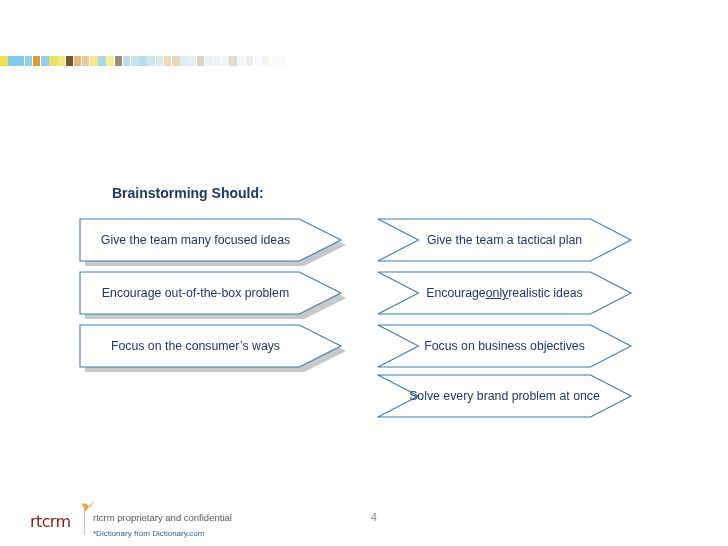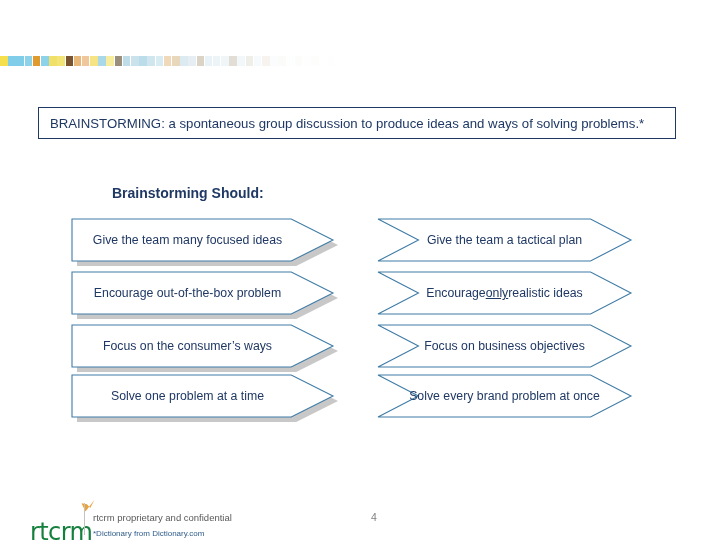--- a/index.html
+++ b/index.html
@@ -75,21 +75,21 @@
     white-space: nowrap;
   }
   #header-should { left: 112px; top: 185px; }
   #header-should-not { left: 409px; top: 185px; }
 
   
   .arrow-wrap {
     position: absolute;
     height: 42px;
   }
-  .arrow-wrap.left-col  { left: 72px;  width: 261px; }
+  .arrow-wrap.left-col  { left: 80px;  width: 261px; }
   .arrow-wrap.right-col { left: 378px; width: 253px; text-align: center; }
 
   .row-1 { top: 219px; }
   .row-2 { top: 272px; }
   .row-3 { top: 325px; }
   .row-4 { top: 375px; }
 
   .arrow-shadow {
     position: absolute;
     left: 5px;
@@ -153,24 +153,24 @@
   #footer-logo {
     position: absolute;
     left: 30px;
     top: 502px;
     width: 62px;
     height: 26px;
   }
   #footer-logo-text {
     position: absolute;
     left: 0;
-    top: 16px;
+    top: 10px;
     font-family: "DejaVu Sans", sans-serif;
-    font-size: 24px;
-    color: #15803d;
+    font-size: 16px;
+    color: #7f1d1d;
     letter-spacing: -0.6px;
     font-weight: 400;
   }
   #footer-logo-swoosh {
     position: absolute;
     left: 50px;
     top: -3px;
   }
   #footer-divider {
     position: absolute;
@@ -295,23 +295,20 @@
       <div class="swatch" style="background: rgb(255, 255, 255);"></div>
       <div class="swatch" style="background: rgb(255, 255, 255);"></div>
       <div class="swatch" style="background: rgb(255, 255, 255);"></div>
       <div class="swatch" style="background: rgb(255, 255, 255);"></div>
       <div class="swatch" style="background: rgb(255, 255, 255);"></div>
       <div class="swatch" style="background: rgb(255, 255, 255);"></div>
       <div class="swatch" style="background: rgb(255, 255, 255);"></div>
       <div class="swatch" style="background: rgb(255, 255, 255);"></div>
     </div>
 
-  <div id="definition-box">
-    <div id="definition-text">BRAINSTORMING: a spontaneous group discussion to produce ideas and ways of solving problems.*</div>
-  </div>
 
   <div id="header-should" class="col-header">Brainstorming Should:</div>
 
   <div class="arrow-wrap left-col row-1">
     <div class="arrow-shadow shape-arrow"></div>
     <div class="arrow-body shape-arrow"></div>
     <svg class="arrow-outline" viewBox="0 0 100 100" preserveAspectRatio="none">
       <polygon points="0,0 84,0 100,50 84,100 0,100"></polygon>
     </svg>
     <div class="arrow-label">Give the team many focused ideas</div>
@@ -328,28 +325,20 @@
 
   <div class="arrow-wrap left-col row-3">
     <div class="arrow-shadow shape-arrow"></div>
     <div class="arrow-body shape-arrow"></div>
     <svg class="arrow-outline" viewBox="0 0 100 100" preserveAspectRatio="none">
       <polygon points="0,0 84,0 100,50 84,100 0,100"></polygon>
     </svg>
     <div class="arrow-label">Focus on the consumer’s ways</div>
   </div>
 
-  <div class="arrow-wrap left-col row-4">
-    <div class="arrow-shadow shape-arrow"></div>
-    <div class="arrow-body shape-arrow"></div>
-    <svg class="arrow-outline" viewBox="0 0 100 100" preserveAspectRatio="none">
-      <polygon points="0,0 84,0 100,50 84,100 0,100"></polygon>
-    </svg>
-    <div class="arrow-label">Solve one problem at a time</div>
-  </div>
 
   <div class="arrow-wrap right-col row-1">
     <div class="arrow-body shape-chevron"></div>
     <svg class="arrow-outline" viewBox="0 0 100 100" preserveAspectRatio="none">
       <polygon points="0,0 84,0 100,50 84,100 0,100 16,50"></polygon>
     </svg>
     <div class="arrow-label">Give the team a tactical plan</div>
   </div>
 
   <div class="arrow-wrap right-col row-2">

